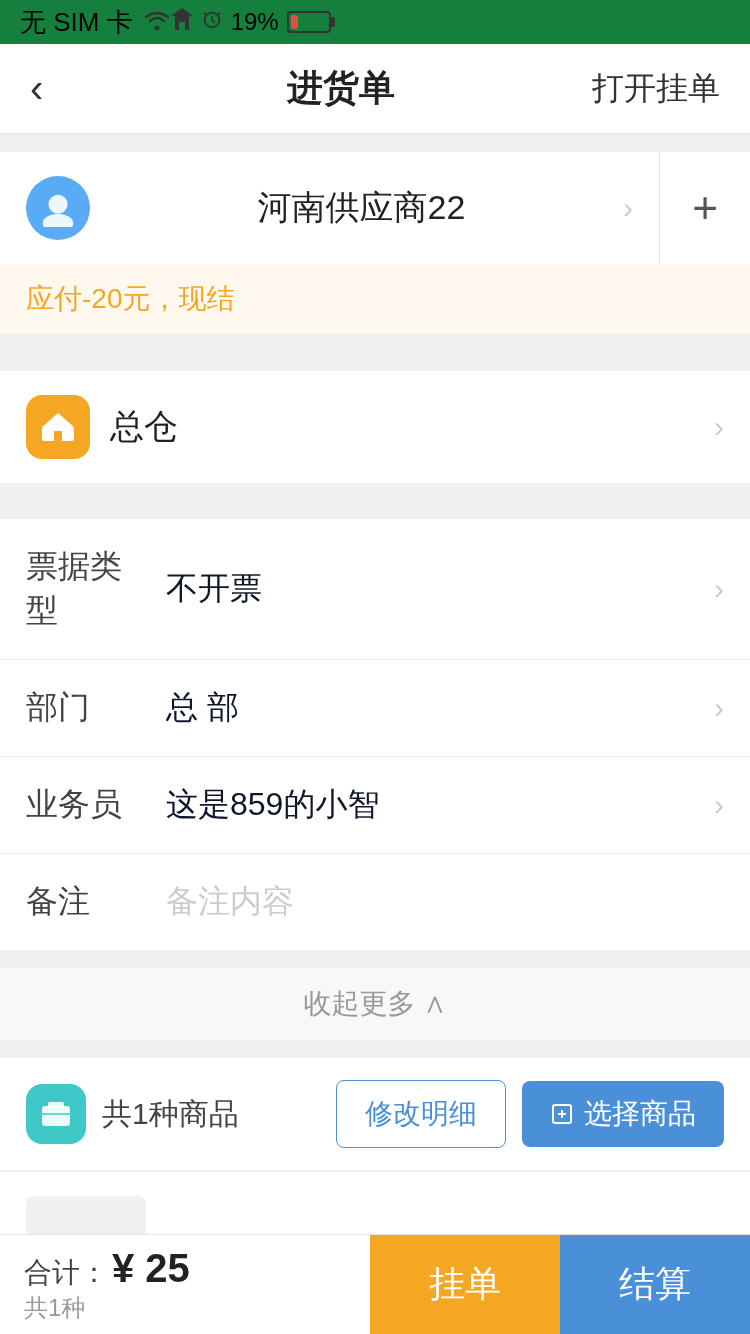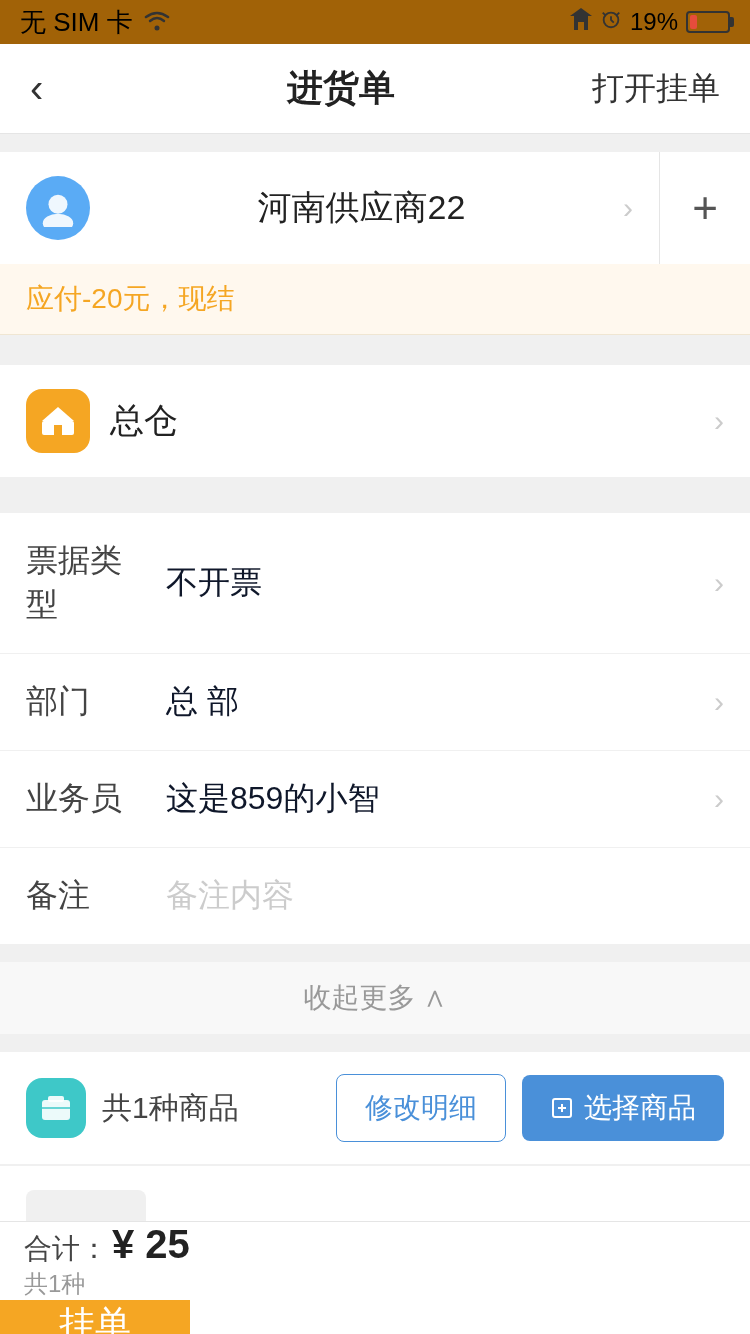--- a/index.html
+++ b/index.html
@@ -7,25 +7,24 @@
     body {
       font-family: -apple-system, "PingFang SC", "Helvetica Neue", sans-serif;
       background: #f0f0f0;
       width: 750px;
       min-height: 1334px;
       overflow-x: hidden;
       font-size: 32px;
     }
     
     .status-bar {
-      background: #a16207;
+      background: #15803d;
       height: 44px;
       display: flex;
       align-items: center;
-      justify-content: space-between;
       padding: 0 20px;
       font-size: 26px;
       font-weight: 500;
     }
     .status-left { display: flex; align-items: center; gap: 10px; }
     .status-center { font-size: 30px; font-weight: 600; }
     .status-right { display: flex; align-items: center; gap: 8px; font-size: 24px; }
     .battery {
       width: 44px; height: 22px; border: 2px solid #333; border-radius: 4px;
       position: relative; display: inline-flex; align-items: center; padding: 2px;
@@ -98,21 +97,21 @@
       color: #f5a623;
       border-bottom: 1px solid #f0e6d2;
     }
 
     
     .warehouse-section {
       background: #fff;
       display: flex;
       align-items: center;
       padding: 24px 26px;
-      margin-top: 12px;
+      margin-top: 18px;
     }
     .warehouse-icon {
       width: 64px; height: 64px; border-radius: 16px;
       background: #f5a623;
       display: flex; align-items: center; justify-content: center;
       margin-right: 20px; flex-shrink: 0;
     }
     .warehouse-icon svg { width: 36px; height: 36px; fill: #fff; }
     .warehouse-name { font-size: 34px; color: #222; flex: 1; }
     .row-chevron { color: #ccc; font-size: 30px; }
@@ -207,25 +206,24 @@
     .price-highlight { color: #4a90d9; }
     .product-more {
       color: #999; font-size: 36px; cursor: pointer;
       padding: 0 8px;
     }
 
     
     .bottom-bar {
       position: fixed;
       bottom: 0; left: 0; width: 750px;
-      height: 113px;
+      height: 100px;
       display: flex;
       background: #fff;
       border-top: 1px solid #e5e5e5;
-      flex-direction: column;
     }
     .bottom-total {
       flex: 1;
       display: flex;
       flex-direction: column;
       justify-content: center;
       padding: 0 24px;
     }
     .total-label { font-size: 28px; color: #444; }
     .total-amount { font-size: 40px; font-weight: 600; color: #222; }

